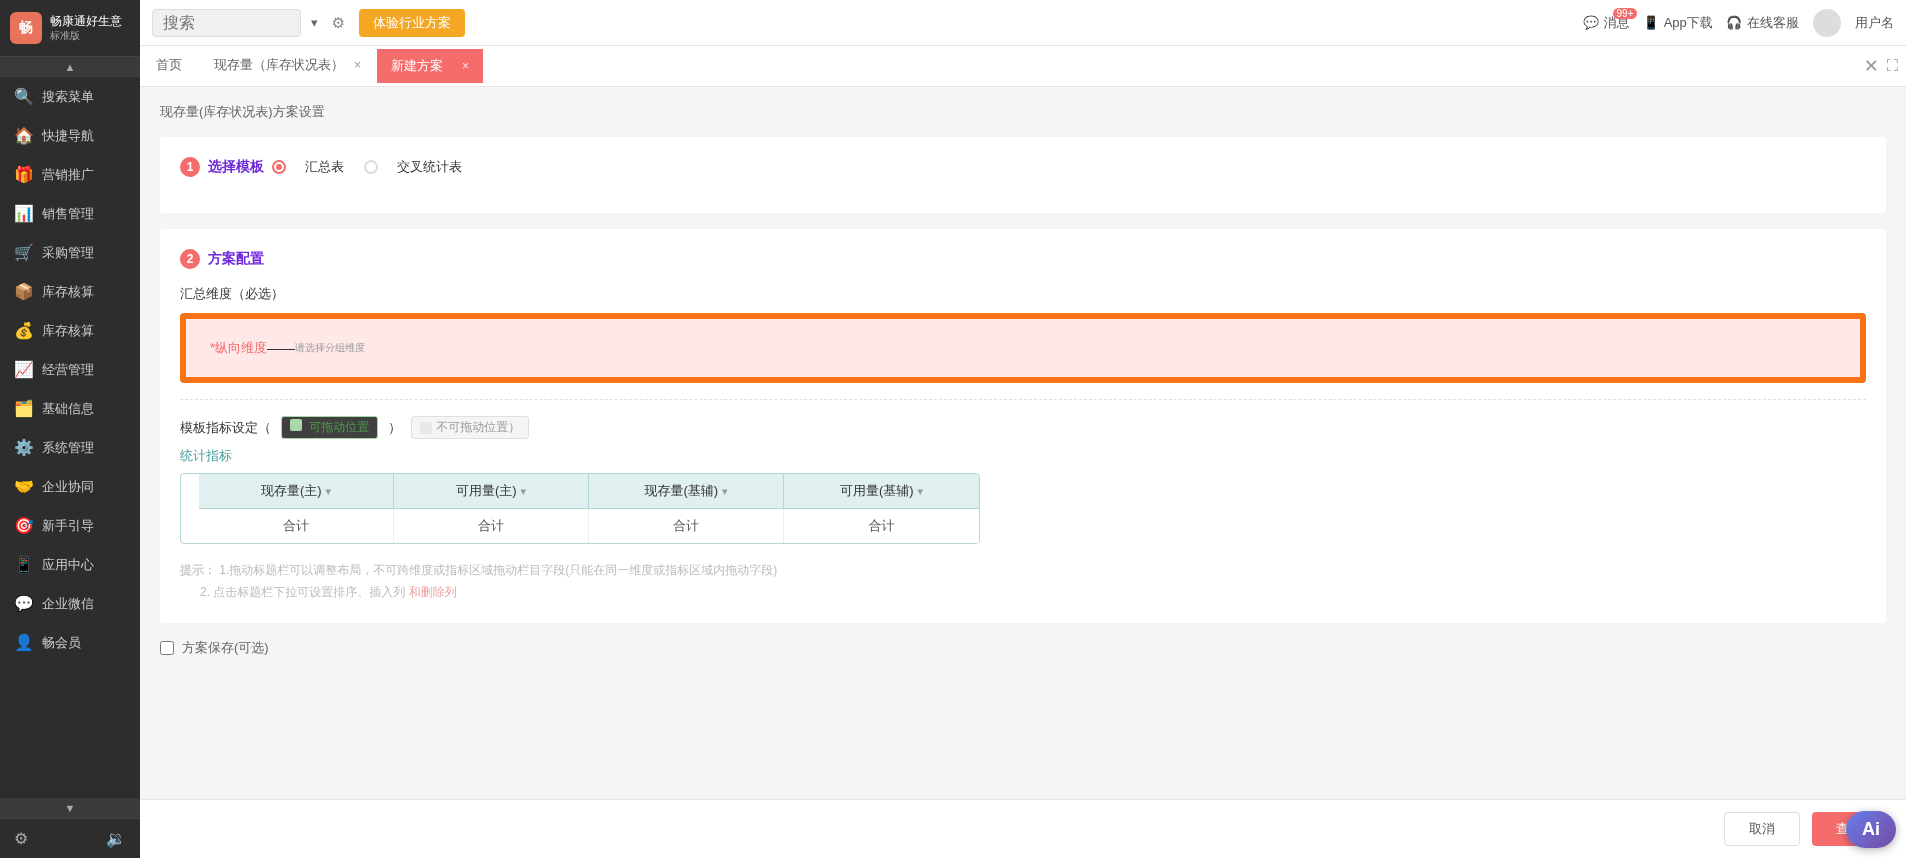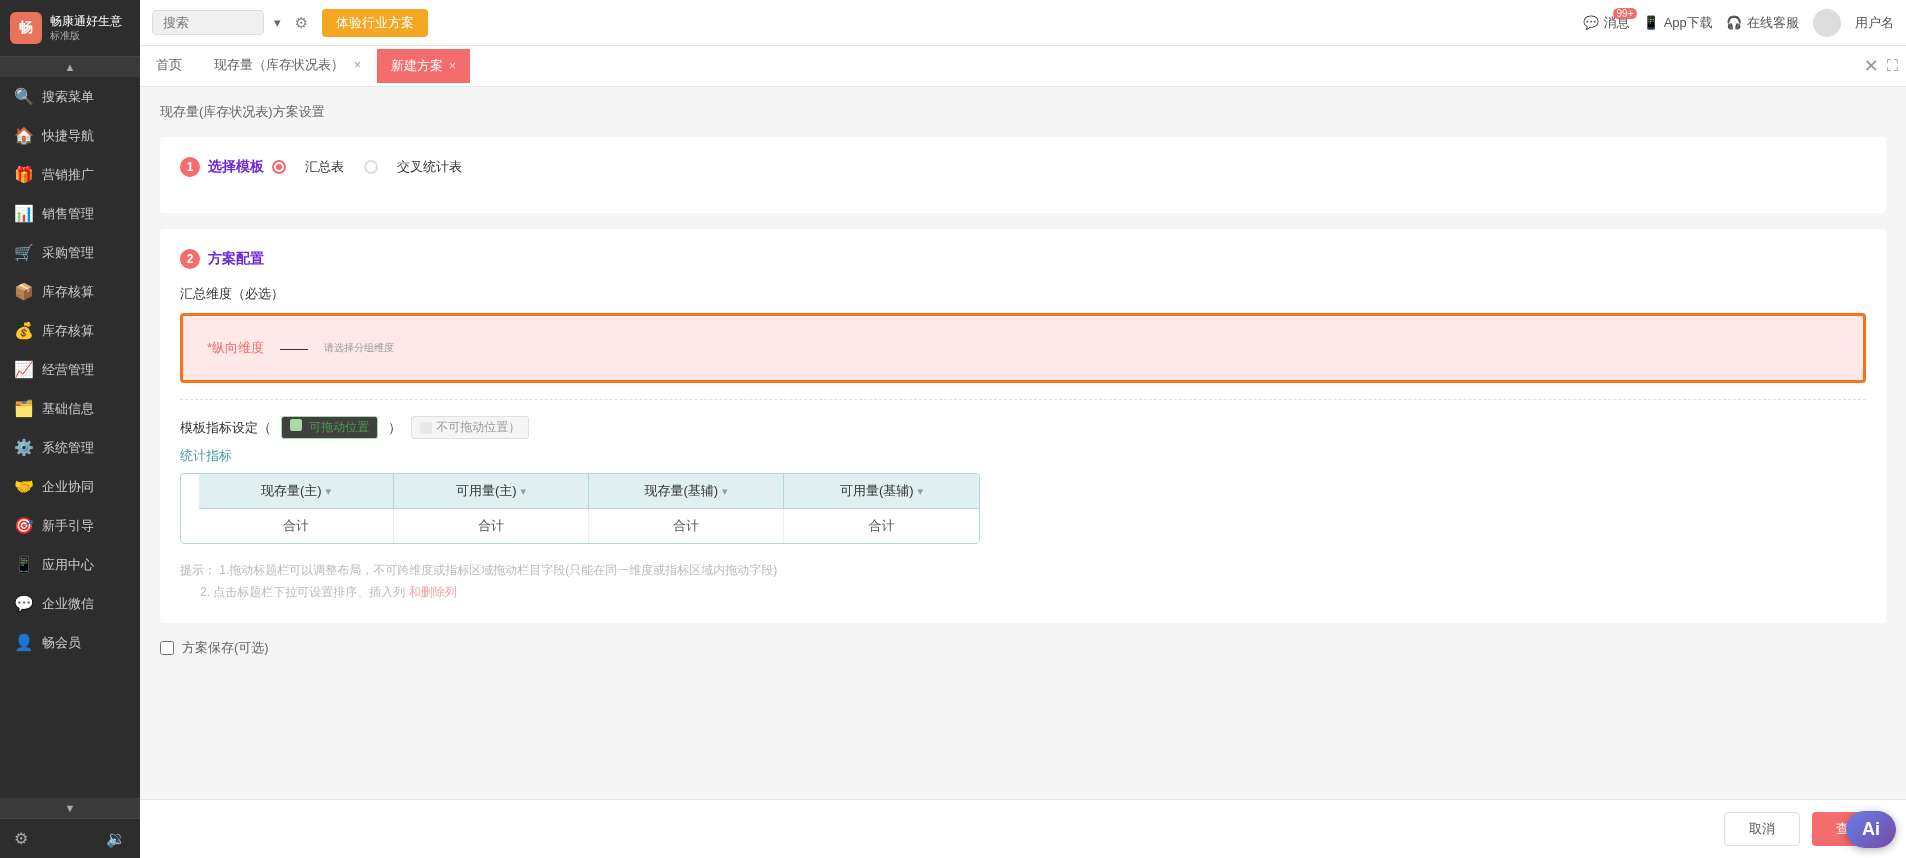--- a/index.html
+++ b/index.html
@@ -50,21 +50,21 @@
     
     .main { flex: 1; display: flex; flex-direction: column; height: 100%; overflow: hidden; }
 
     
     .topbar {
       background: #fff; height: 46px; display: flex; align-items: center;
       padding: 0 12px; gap: 10px; border-bottom: 1px solid #e5e5e5; flex-shrink: 0;
     }
     .topbar-search {
       background: #f0f0f0; border: 1px solid #ddd; border-radius: 4px;
-      padding: 4px 10px; font-size: 13px; color: #999; width: 112px;
+      padding: 4px 10px; font-size: 16px; color: #999; width: 149px;
     }
     .topbar-dropdown { font-size: 13px; color: #666; cursor: pointer; }
     .topbar-gear { font-size: 15px; color: #888; cursor: pointer; margin-left: 4px; }
     .topbar-trial-btn {
       background: #f5a623; color: #fff; border: none; border-radius: 4px;
       padding: 5px 14px; font-size: 13px; cursor: pointer; margin-left: 4px;
     }
     .topbar-right { margin-left: auto; display: flex; align-items: center; gap: 14px; }
     .topbar-msg { display: flex; align-items: center; gap: 4px; color: #555; font-size: 13px; cursor: pointer; position: relative; }
     .topbar-badge {
@@ -81,21 +81,21 @@
       background: #fff; display: flex; align-items: center;
       border-bottom: 1px solid #e5e5e5; flex-shrink: 0; padding: 0 0;
     }
     .tab-item {
       padding: 10px 16px; font-size: 13px; color: #666; cursor: pointer;
       display: flex; align-items: center; gap: 6px; border-bottom: 2px solid transparent;
     }
     .tab-item-home { padding: 10px 16px; }
     .tab-new {
       background: #f56c6c; color: #fff; padding: 8px 14px;
-      display: flex; align-items: center; gap: 6px; font-size: 13px; cursor: pointer; border-radius: 0;
+      display: flex; align-items: center; gap: 19px; font-size: 13px; cursor: pointer; border-radius: 0;
     }
     .tab-close { font-size: 12px; color: rgba(255,255,255,0.8); cursor: pointer; }
     .tab-close-gray { font-size: 12px; color: #999; cursor: pointer; margin-left: 4px; }
     .tabs-right { margin-left: auto; display: flex; align-items: center; padding-right: 8px; gap: 8px; }
     .tabs-close-btn { font-size: 18px; color: #999; cursor: pointer; }
     .tabs-expand-btn { font-size: 16px; color: #999; cursor: pointer; }
 
     
     .content {
       flex: 1; overflow-y: auto; padding: 16px 20px; background: #f5f5f5;
@@ -126,22 +126,22 @@
     .radio-dot.checked { border-color: #f56c6c; }
     .radio-dot.checked::after {
       content: ''; width: 6px; height: 6px; background: #f56c6c; border-radius: 50%;
     }
 
     .divider { border: none; border-top: 1px dashed #e0e0e0; margin: 16px 0; }
 
     .dimension-label { font-size: 13px; color: #333; margin-bottom: 10px; }
 
     .dimension-box {
-      background: #ffe8e8; border: 3px solid #f97316; border-radius: 4px;
-      padding: 20px 24px; display: flex; align-items: center; gap: 16px;
+      background: #ffe8e8; border: 6px solid #f97316; border-radius: 4px;
+      padding: 20px 24px; display: flex; align-items: center; 
       min-height: 70px;
     }
     .dimension-required { color: #f56c6c; font-size: 13px; }
     .dimension-arrow { color: #333; font-size: 14px; }
     .dimension-placeholder { color: #999; font-size: 10px; }
 
     .indicator-settings { display: flex; align-items: center; gap: 10px; margin-top: 16px; margin-bottom: 8px; }
     .indicator-label { font-size: 13px; color: #333; }
     .indicator-tag {
       background: #404040; border: 1px solid #a8d8a8; border-radius: 3px;

